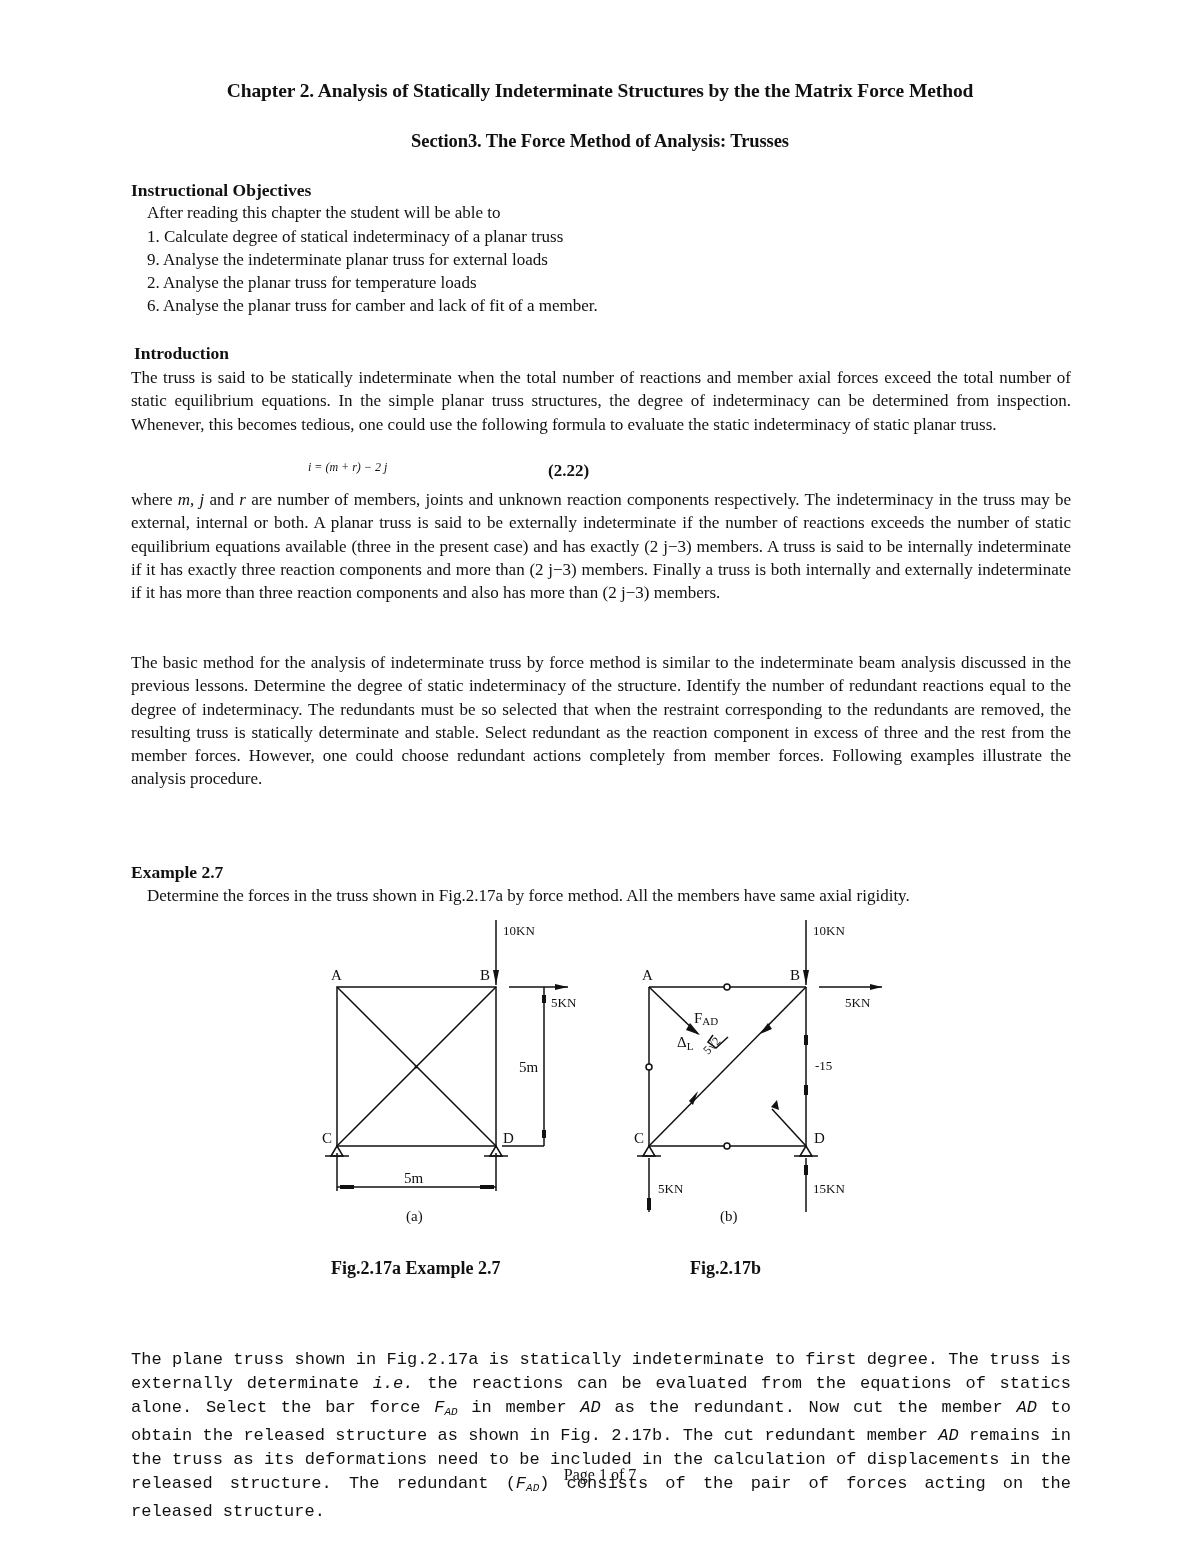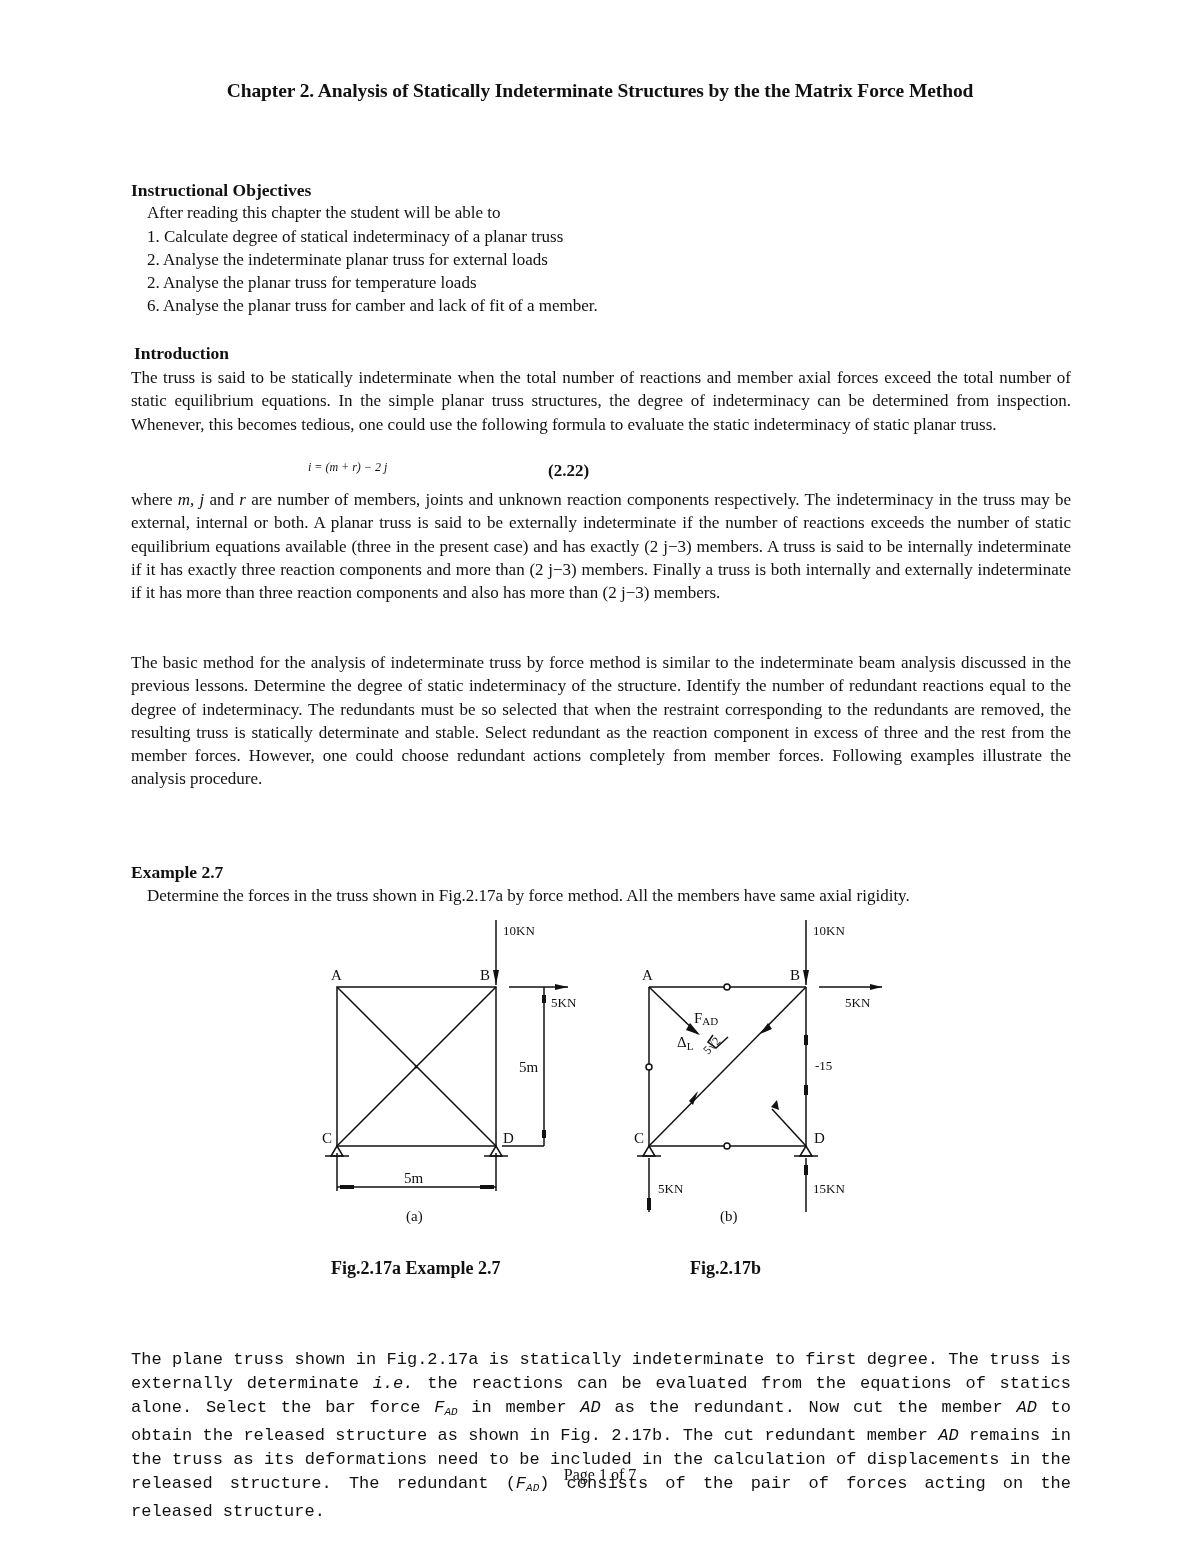--- a/index.html
+++ b/index.html
@@ -27,25 +27,26 @@
     .footer { left: 0; width: 1200px; text-align: center; font-size: 16px; }
     sub.sm { font-size: 11px; vertical-align: -3px; font-style: italic; }
     svg text { font-family: "Liberation Serif", "DejaVu Serif", serif; fill: #111; }
   </style>
 </head>
 <body>
 
 <div class="page">
 
   <div class="abs title" style="top:80px;">Chapter 2.  Analysis of Statically Indeterminate Structures by the the Matrix Force Method</div>
+  <div class="abs title" style="top:131px; font-size:18.5px;">Section3.  The Force Method of Analysis:  Trusses</div>
 
   <div class="abs heading" style="top:180px;">Instructional Objectives</div>
   <div class="abs line" style="top:203px;">After reading this chapter the student will be able to</div>
   <div class="abs line" style="top:227px;text-align:center;">1. Calculate degree of statical indeterminacy of a planar truss</div>
-  <div class="abs line" style="top:250px;">2. Analyse the indeterminate planar truss for external loads</div>
+  <div class="abs line" style="top:250px;">9. Analyse the indeterminate planar truss for external loads</div>
   <div class="abs line" style="top:273px;">2. Analyse the planar truss for temperature loads</div>
   <div class="abs line" style="top:296px;">6. Analyse the planar truss for camber and lack of fit of a member.</div>
 
   <div class="abs heading" style="top:343px; left:134px;">Introduction</div>
   <div class="abs para" style="top:366px;">The truss is said to be statically indeterminate when the total number of reactions and member axial forces exceed the total number of static equilibrium equations. In the simple planar truss structures, the degree of indeterminacy can be determined from inspection. Whenever, this becomes tedious, one could use the following formula to evaluate the static indeterminacy of static planar truss.</div>
 
   <div class="abs eq" style="top:460px; left:308px; font-style:italic;">i = (m + r) − 2 j</div>
   <div class="abs eqnum" style="top:461px; left:548px;">(2.22)</div>
 
   <div class="abs para" style="top:488px;">

